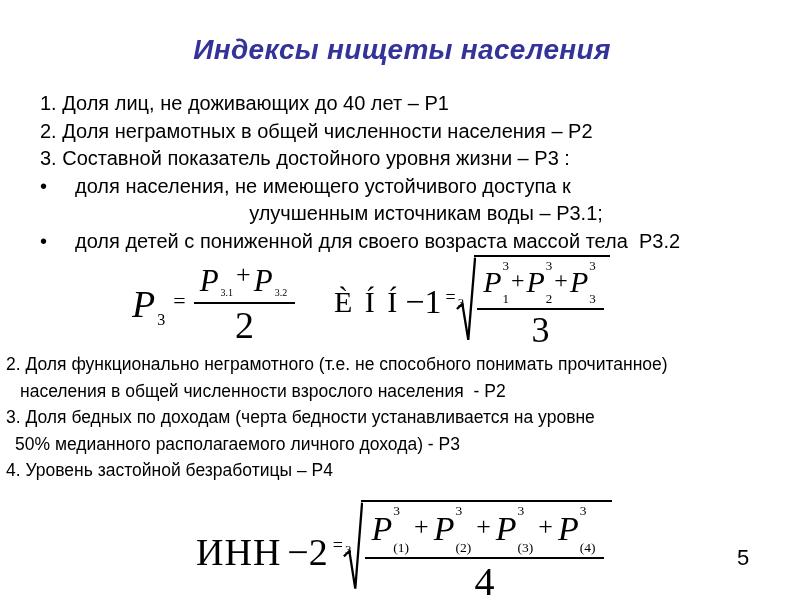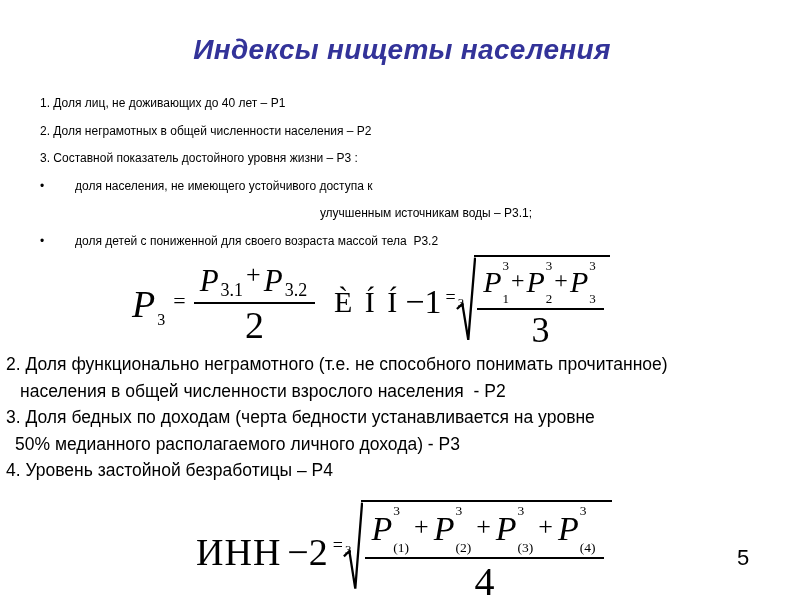--- a/index.html
+++ b/index.html
@@ -6,21 +6,21 @@
   .slide { position:relative; width:800px; height:600px; background:#ffffff; overflow:hidden;
            font-family:"Liberation Sans", sans-serif; color:#000; }
 
   
   .title { position:absolute; top:34px; left:2px; width:100%; margin:0; text-align:center;
            font-family:"Liberation Sans", sans-serif; font-style:italic; font-weight:bold;
            font-size:28px; color:#333399; letter-spacing:0.3px; }
 
   
   .ulist { position:absolute; left:40px; top:90px; width:740px; }
-  .uline { font-size:12px; line-height:27.6px; white-space:pre; }
+  .uline { font-size:20px; line-height:27.6px; white-space:pre; }
   .brow  { display:flex; }
   .bmark { width:35px; flex:none; }
   .cont  { padding-left:32px;text-align:center; }
 
   
   .llist { position:absolute; left:6px; top:351px; width:790px; }
   .lline { font-size:17.5px; line-height:26.6px; white-space:pre; }
   .ind1  { padding-left:14px; }
   .ind2  { padding-left:9px; }
 
@@ -44,21 +44,21 @@
   .rsign path { stroke:#000; stroke-width:2.3; fill:none; }
   .radicand { border-top:2.3px solid #000; margin-left:-2px; padding:2px 8px 0 4px; }
   .eqs { font-size:18px; position:relative; }
 
   
   .f1 { left:132px; top:263px; }
   .f1 .lhs .pbase { font-size:38px; }
   .f1 .lhs .sub   { font-size:16px; top:8px; }
   .f1 .eq1 { font-size:22px; margin:0 8px; position:relative; top:-3px; }
   .f1 .fnum .pbase { font-size:31px; }
-  .f1 .fnum .sub   { font-size:18px; top:5px; }
+  .f1 .fnum .sub   { font-size:10px; top:5px; }
   .f1 .plus { font-size:26px; top:-6px; }
   .f1 .fden { font-size:38px; }
 
   
   .f2 { left:334px; top:255px; }
   .f2 .lhs { font-size:30px; word-spacing:5px; }
   .f2 .op  { font-size:34px; margin-left:8px; }
   .f2 .eqs { margin:0 2px 0 4px; top:-5px; }
   .f2 .ridx  { margin-top:40px; }
   .f2 .rsign { height:90px; }

